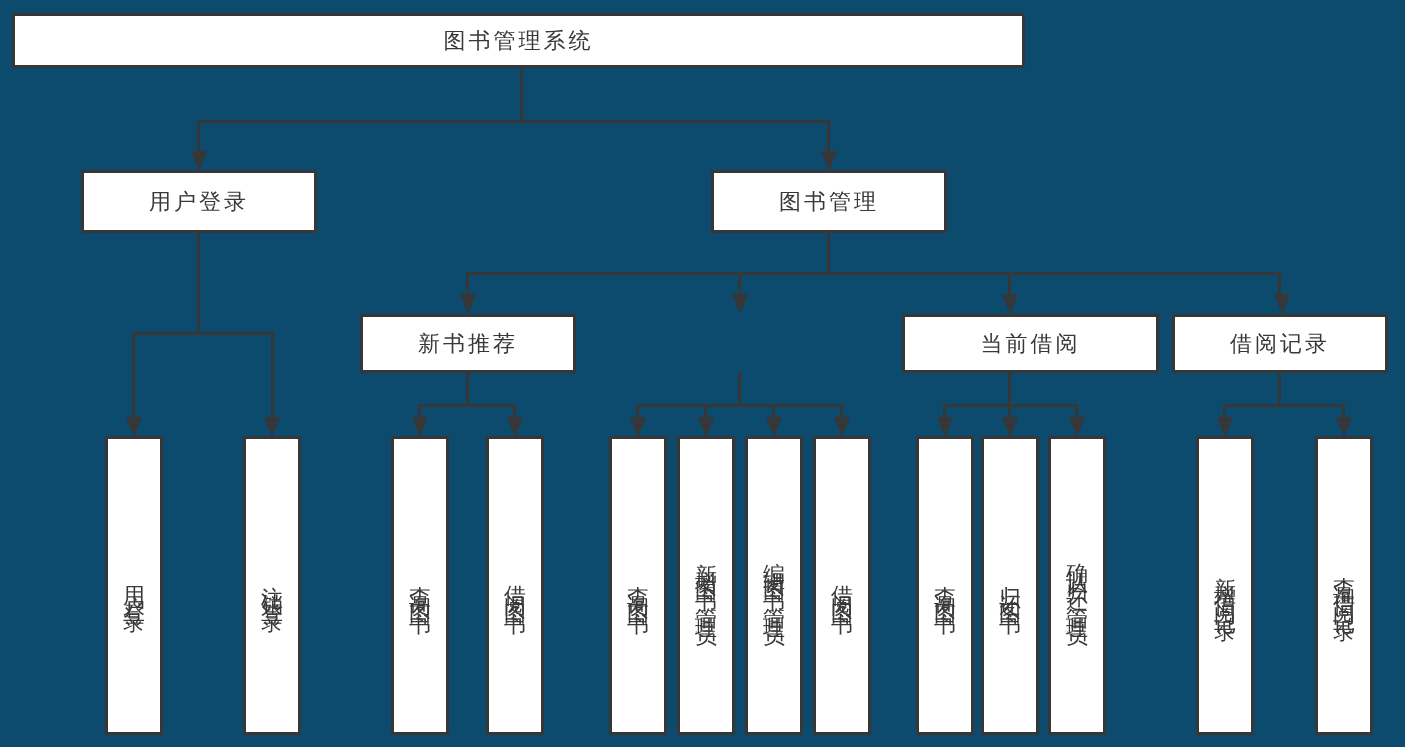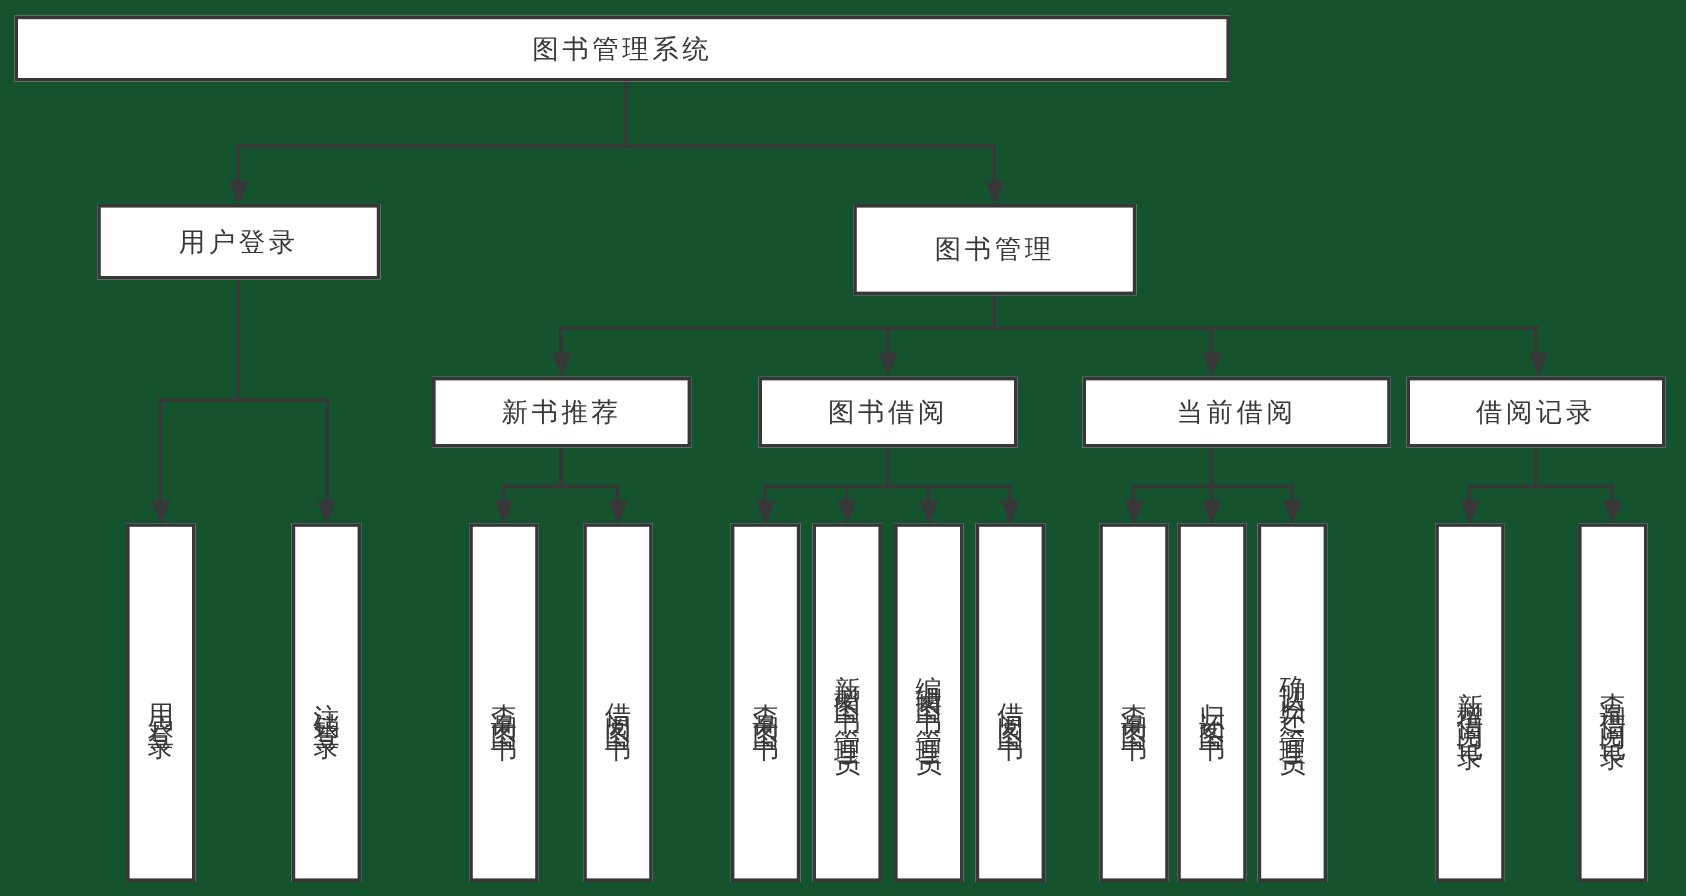--- a/index.html
+++ b/index.html
@@ -1,20 +1,20 @@
 <!DOCTYPE html>
 <html><head>
 <meta charset="utf-8">
 <style>
   html, body { margin: 0; padding: 0; background: #ffffff; }
   .stage {
     position: relative;
     width: 1405px;
     height: 747px;
-    background: #14532d;
+    background: #0c4a6e;
     overflow: hidden;
     font-family: "Liberation Sans", sans-serif;
     color: #333333;
   }
   .node {
     position: absolute;
     box-sizing: border-box;
     border: 3px solid #373737;
     background: #ffffff;
     display: flex;
@@ -111,24 +111,23 @@
   <div class="arrow" style="left:834px;top:417px"></div>
   <div class="arrow" style="left:937px;top:417px"></div>
   <div class="arrow" style="left:1002px;top:417px"></div>
   <div class="arrow" style="left:1069px;top:417px"></div>
   <div class="arrow" style="left:1217px;top:417px"></div>
   <div class="arrow" style="left:1336px;top:417px"></div>
 
   <div class="node h-node" style="left:12px;top:13px;width:1013px;height:55px">图书管理系统</div>
 
   <div class="node h-node" style="left:81px;top:170px;width:236px;height:63px">用户登录</div>
-  <div class="node h-node" style="left:711px;top:170px;width:236px;height:76px">图书管理</div>
+  <div class="node h-node" style="left:711px;top:170px;width:236px;height:63px">图书管理</div>
 
   <div class="node h-node" style="left:360px;top:314px;width:216px;height:59px">新书推荐</div>
-  <div class="node h-node" style="left:632px;top:314px;width:216px;height:59px">图书借阅</div>
   <div class="node h-node" style="left:902px;top:314px;width:257px;height:59px">当前借阅</div>
   <div class="node h-node" style="left:1172px;top:314px;width:216px;height:59px">借阅记录</div>
 
   <div class="node v-node" style="left:105px;top:436px;width:58px;height:299px">用户登录</div>
   <div class="node v-node" style="left:243px;top:436px;width:58px;height:299px">注销登录</div>
 
   <div class="node v-node" style="left:391px;top:436px;width:58px;height:299px">查询图书</div>
   <div class="node v-node" style="left:486px;top:436px;width:58px;height:299px">借阅图书</div>
 
   <div class="node v-node" style="left:609px;top:436px;width:58px;height:299px">查询图书</div>

